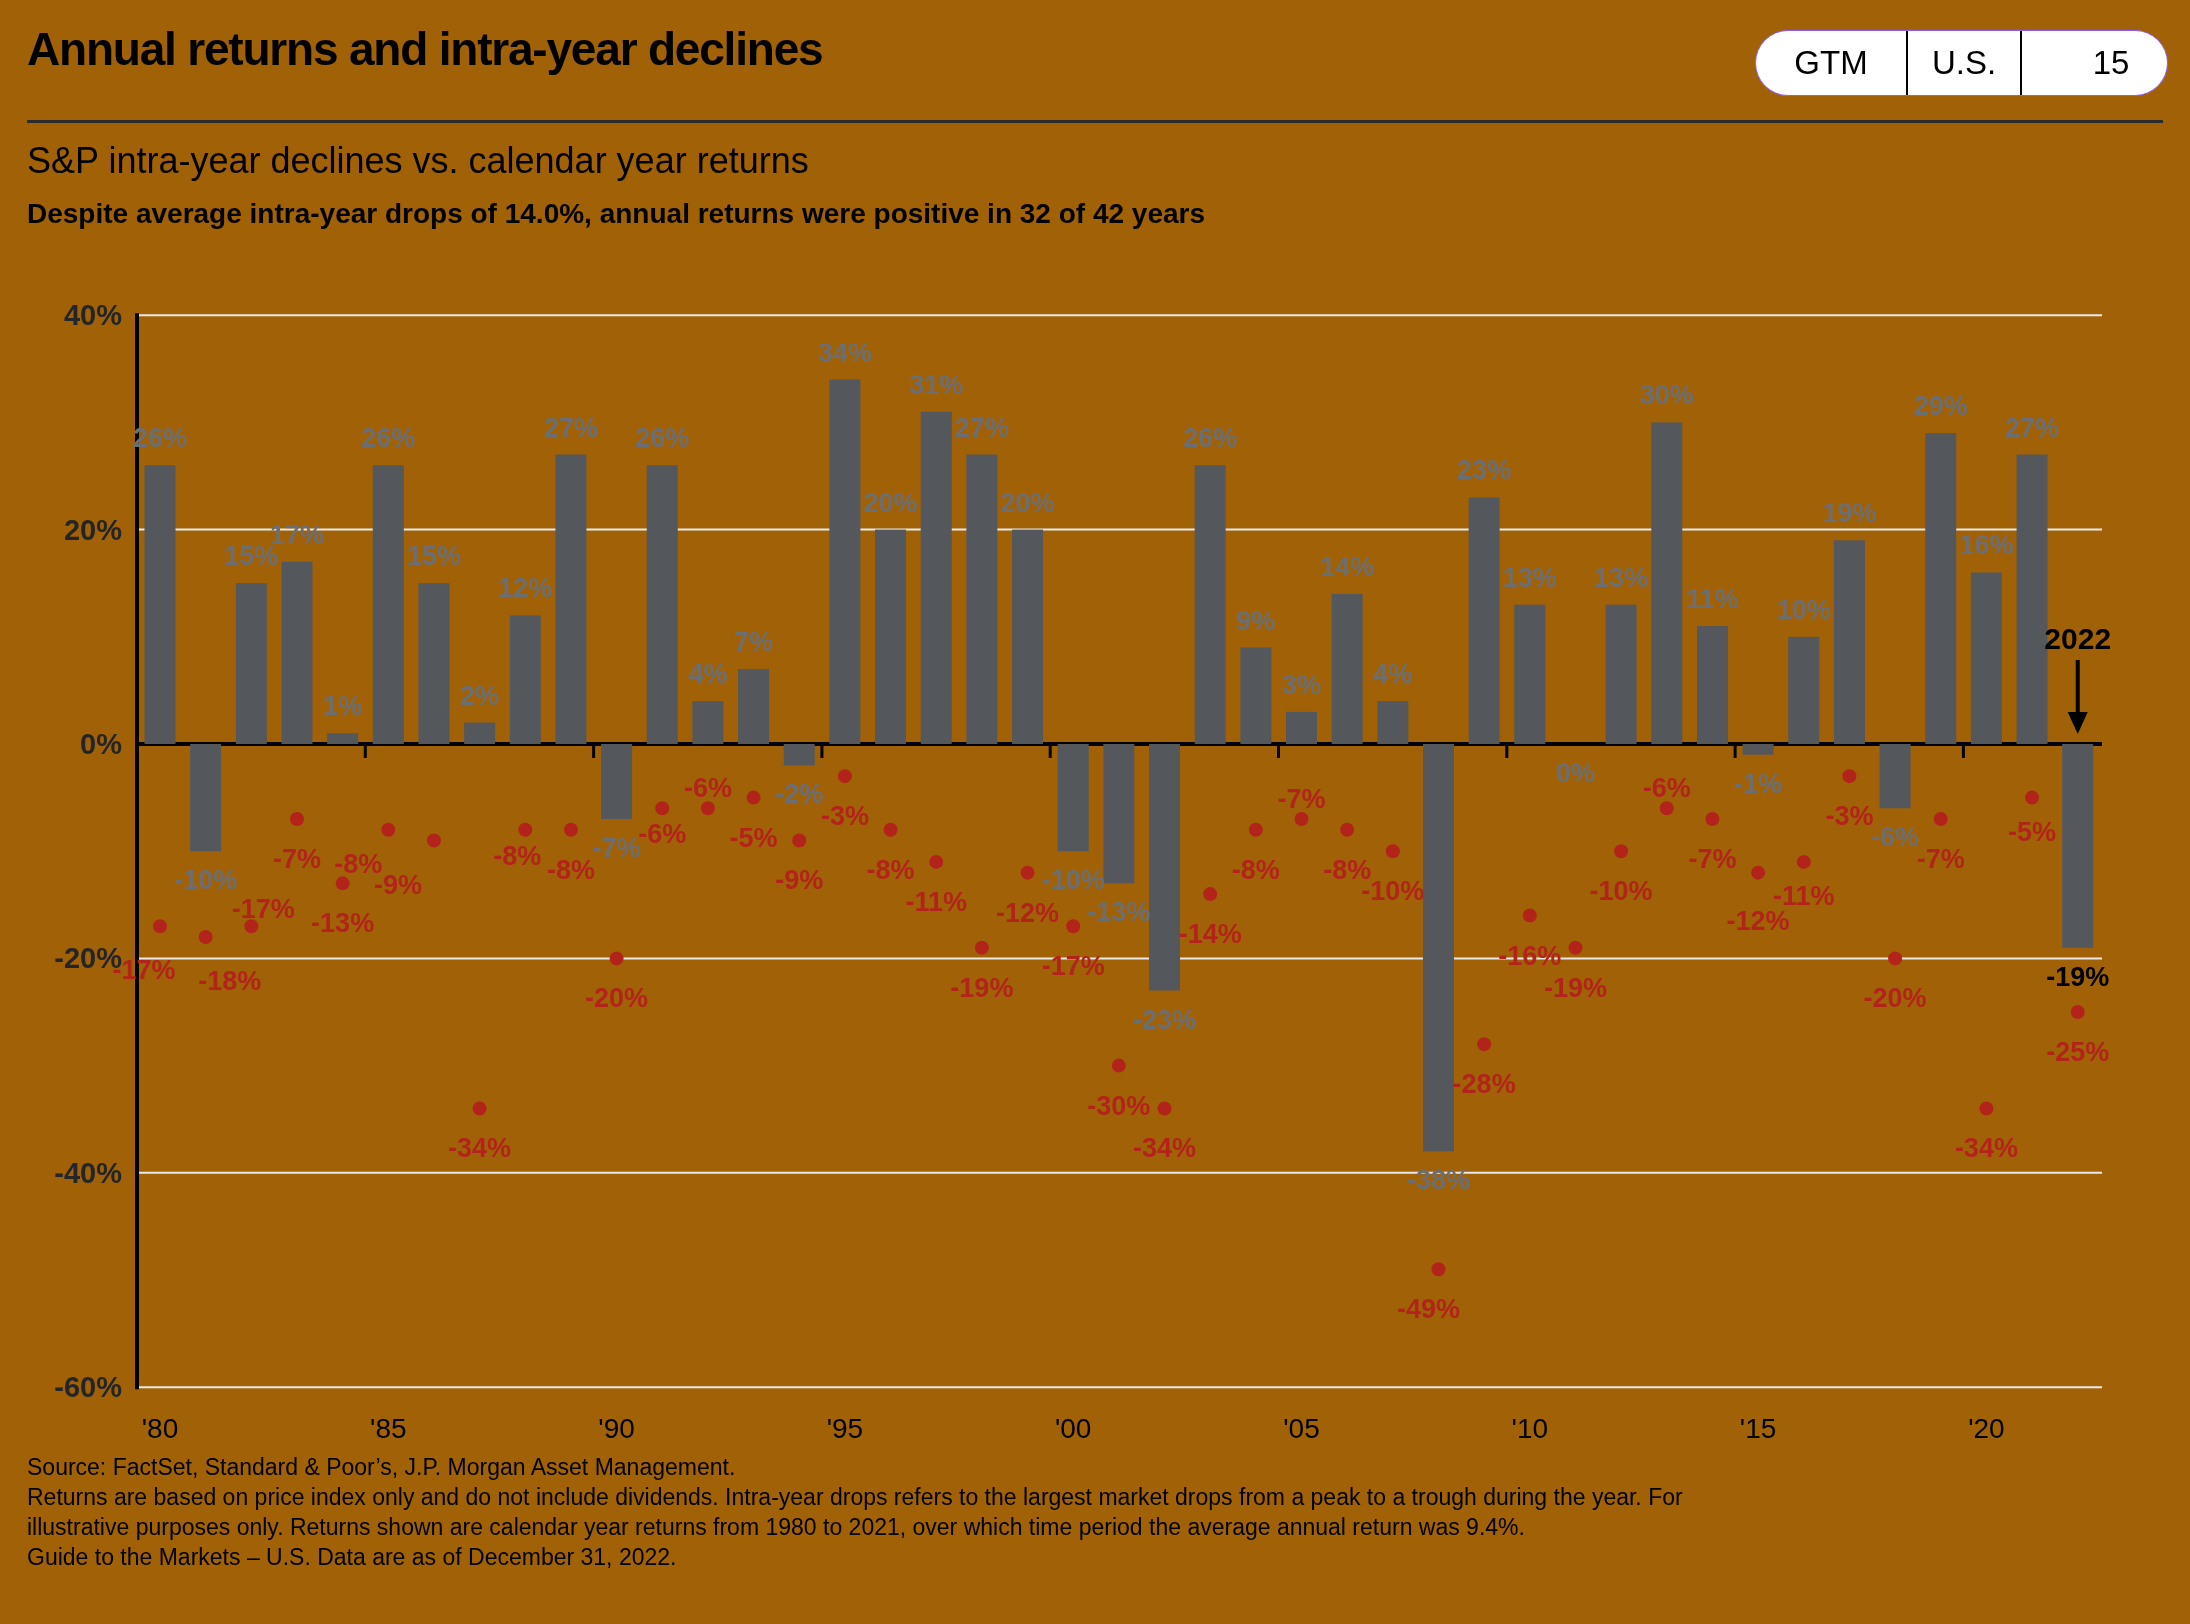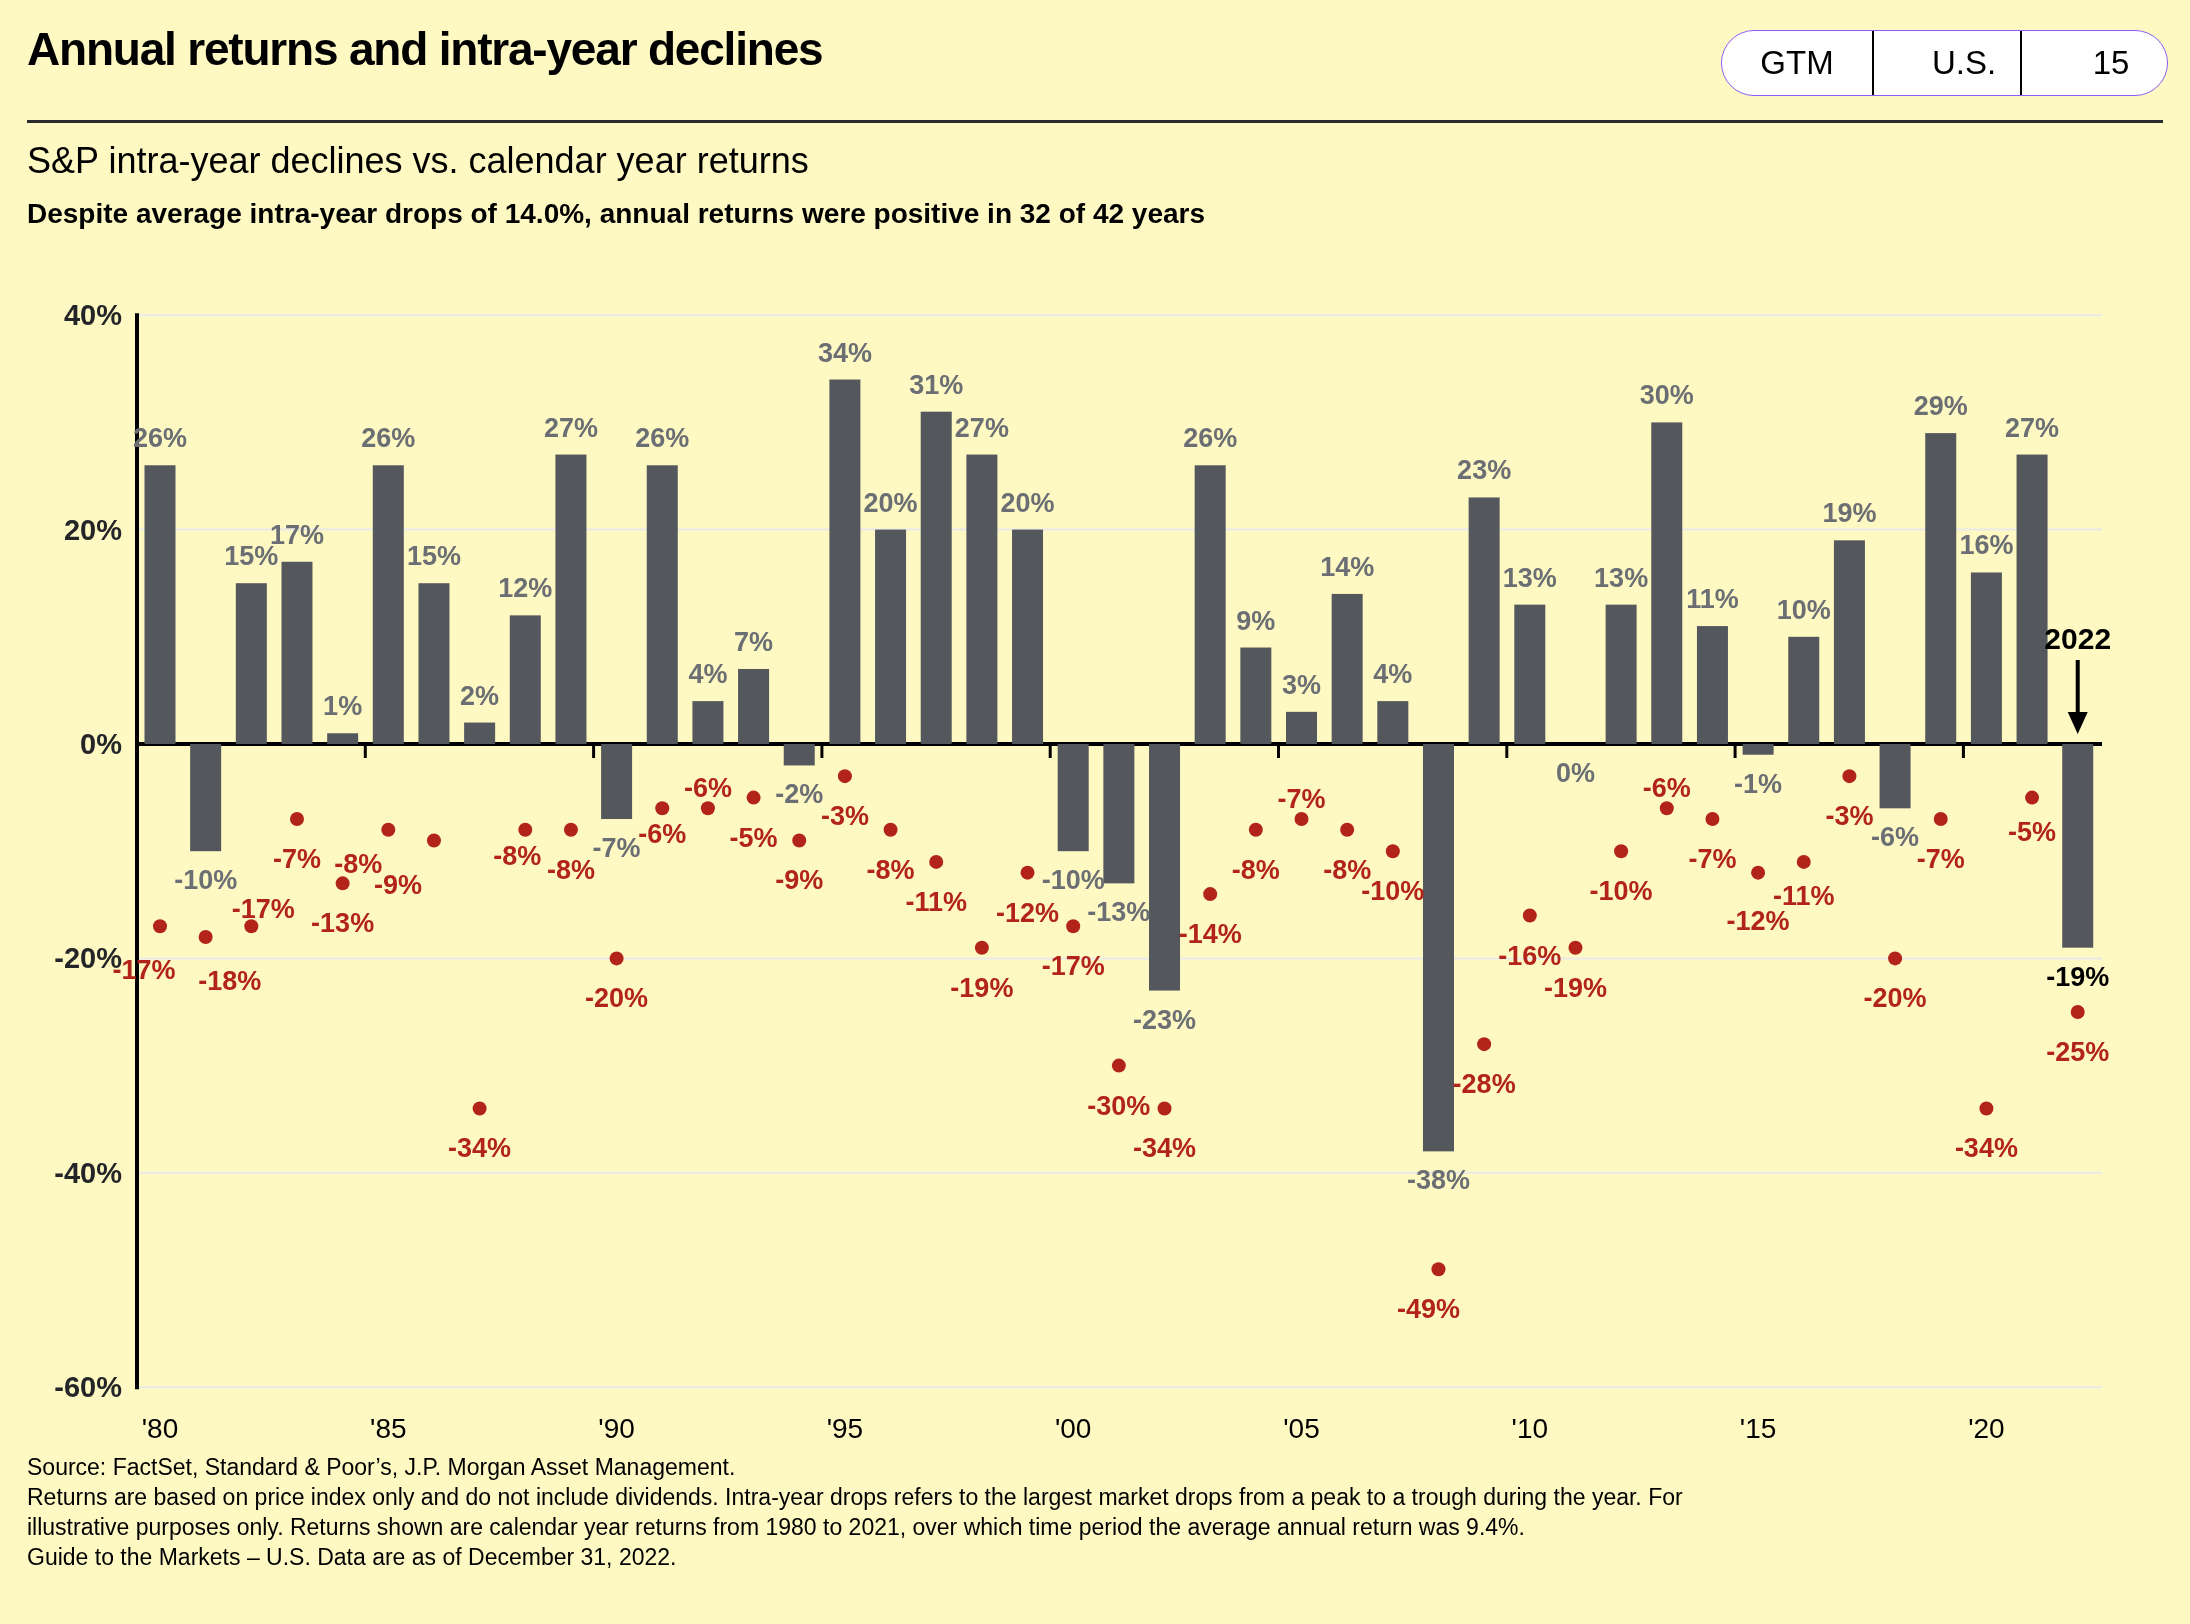--- a/index.html
+++ b/index.html
@@ -1,33 +1,33 @@
 <!DOCTYPE html>
 <html><head>
 <meta charset="utf-8">
 <style>
   html,body{margin:0;padding:0;background:#fff;}
   #page{
-    position:relative;width:2190px;height:1624px;background:#fef9c3;overflow:hidden;
+    position:relative;width:2190px;height:1624px;background:#a16207;overflow:hidden;
     font-family:"Liberation Sans", sans-serif;color:#000;
   }
   .abs{position:absolute;}
   #title{
     left:27px;top:22px;font-size:46px;font-weight:bold;letter-spacing:-1.2px;color:#000;
   }
   #badge{
     right:22px;top:30px;display:flex;align-items:stretch;height:64px;
     border:1px solid #8b5cf6;border-radius:36px;overflow:hidden;background:#fff;
   }
   .badge-cell{
     display:flex;align-items:center;justify-content:center;
     font-size:33px;color:#000;
   }
   .badge-cell.c0{width:150px;}
-  .badge-cell.c1{width:112px;border-left:2px solid #000;padding-left:34px;}
+  .badge-cell.c1{width:112px;border-left:2px solid #000;}
   .badge-cell.c2{width:112px;border-left:2px solid #000;padding-left:33px;}
   #divider{left:27px;top:120px;width:2136px;height:3px;background:#2b2b2b;}
   #chart-heading{left:27px;top:140px;font-size:36px;font-weight:normal;color:#000;}
   #chart-subheading{left:27px;top:198px;font-size:28px;color:#000;font-weight:bold;}
   #chart-area{left:0;top:12px;width:2190px;height:1213px;pointer-events:none;}
   #footer{
     left:27px;top:1452px;width:1760px;font-size:23px;line-height:30px;color:#000;
   }
   #footer .gtm-italic{}
   #logo{right:25px;top:1462px;text-align:right;color:#000;}

